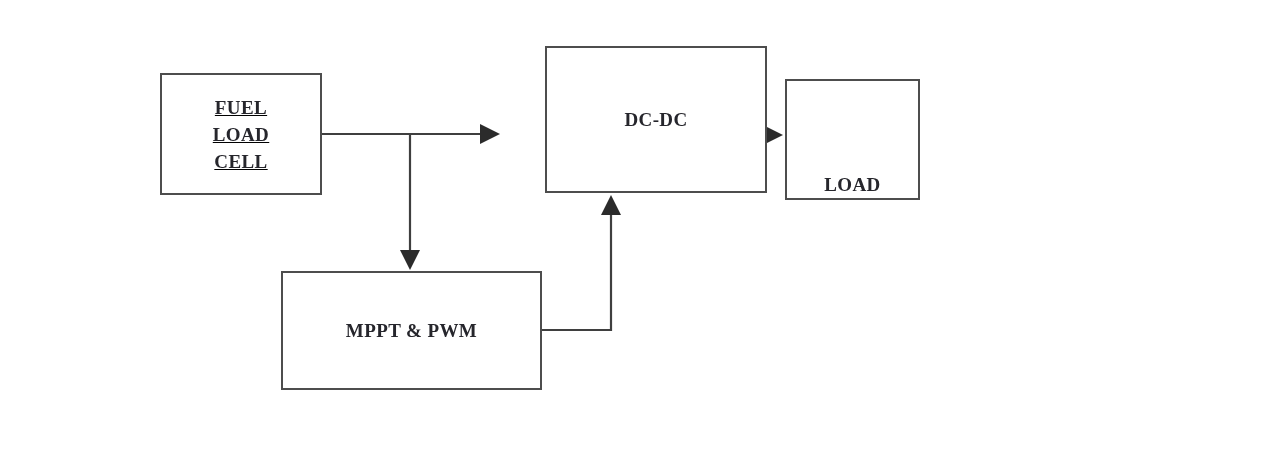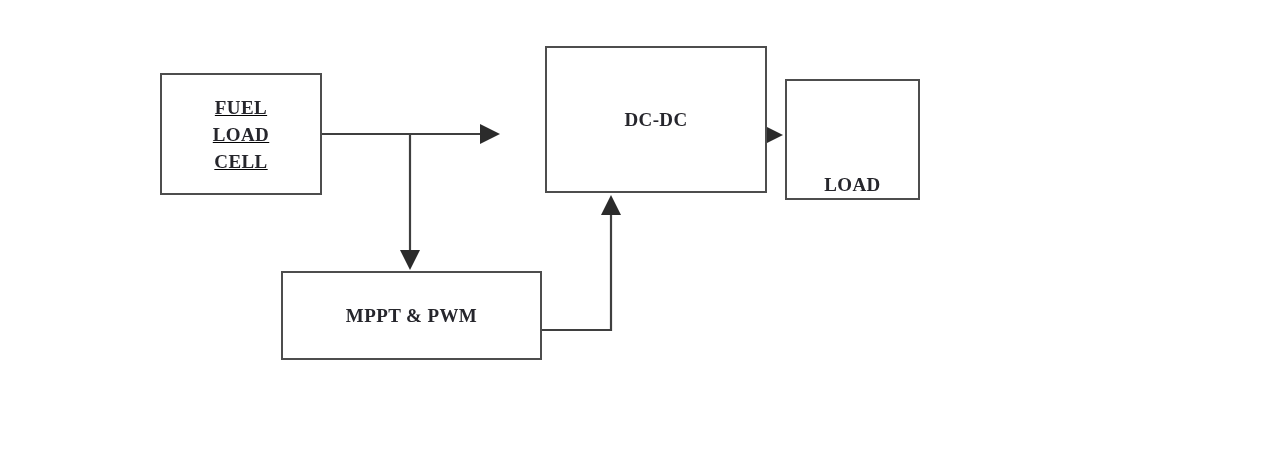--- a/index.html
+++ b/index.html
@@ -37,21 +37,21 @@
     font-weight: bold;
     font-size: 19px;
     line-height: 27px;
     color: #26262c;
     letter-spacing: 0.4px;
     white-space: nowrap;
   }
   #box-fuel-cell    { left: 160px; top:  73px; width: 162px; height: 122px; text-decoration: underline; }
   #box-converter    { left: 501px; top:  46px; width: 222px; height: 147px; margin-left: 44px; }
   #box-load         { left: 785px; top:  79px; width: 135px; height: 121px; justify-content: flex-end; }
-  #box-mppt         { left: 281px; top: 271px; width: 261px; height: 89px; }
+  #box-mppt         { left: 281px; top: 271px; width: 261px; height: 119px; }
 </style>
 </head>
 <body>
 
 <div id="canvas">
 
   <svg id="connectors" viewBox="0 0 1284 462" xmlns="http://www.w3.org/2000/svg">
 
     <line x1="322" y1="134" x2="483" y2="134" stroke="#3f3f3f" stroke-width="2.2"></line>
     <polygon points="500,134 480,124 480,144" fill="#2b2b2b"></polygon>

